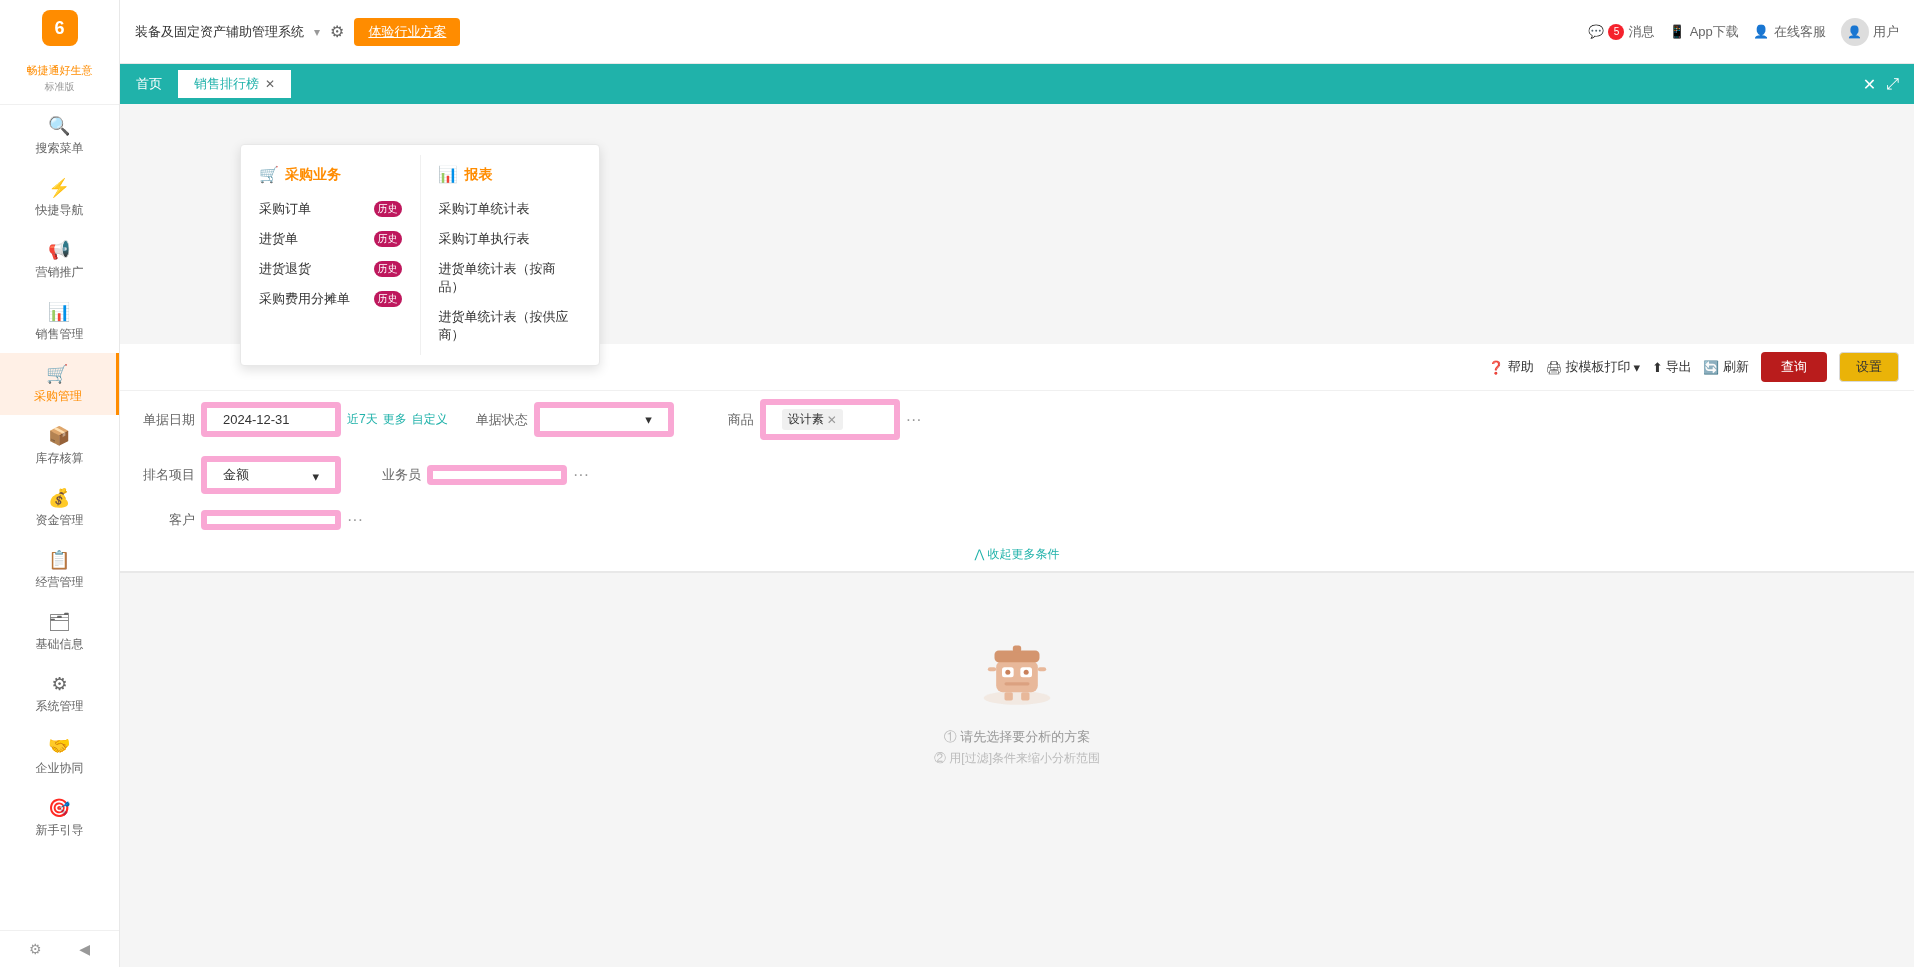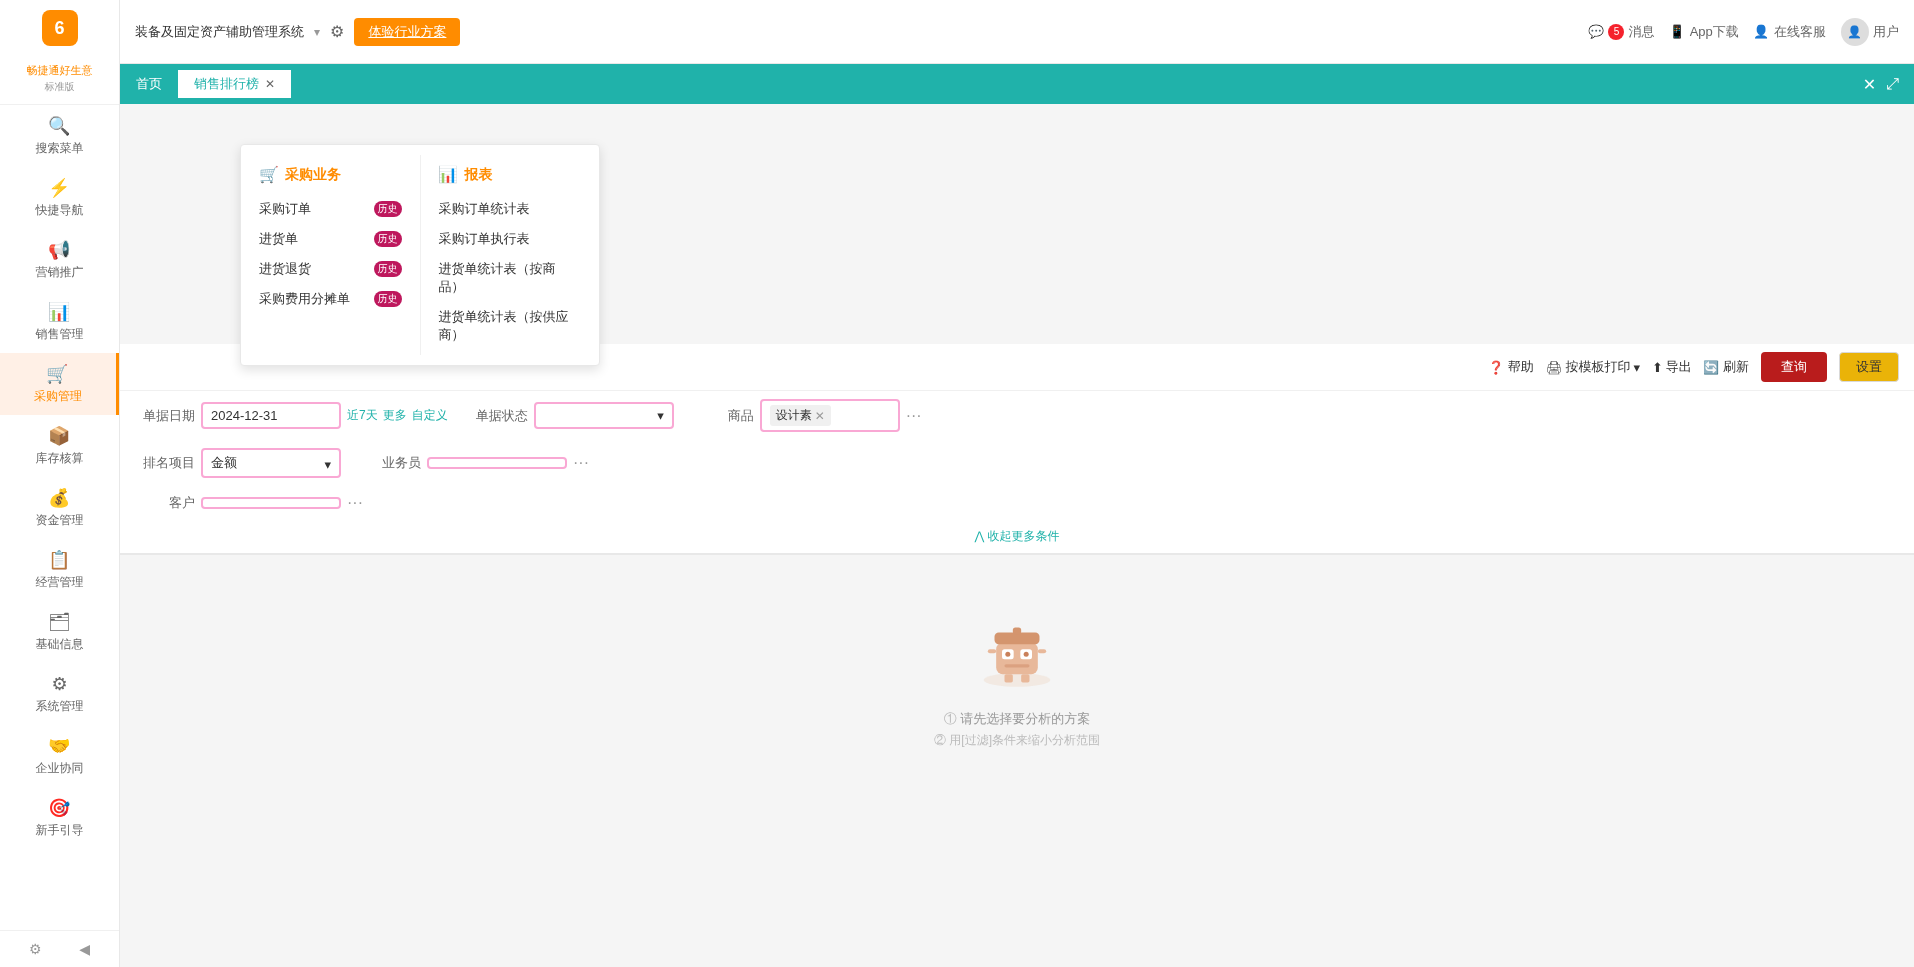--- a/index.html
+++ b/index.html
@@ -179,22 +179,22 @@
       border-bottom: 1px solid #e8e8e8;
     }
     .filter-row-line {
       display: flex; align-items: center; padding: 8px 15px; gap: 20px; flex-wrap: wrap;
     }
     .filter-field {
       display: flex; align-items: center; gap: 6px; min-width: 200px;
     }
     .filter-field-label { color: #666; font-size: 13px; width: 60px; text-align: right; }
     .filter-field-input {
-      border: 2px solid #f9a8d4; border-radius: 4px;
-      padding: 4px 8px; font-size: 13px; background: #fff;
+      border: 6px solid #f9a8d4; border-radius: 4px;
+      padding: 4px 16px; font-size: 13px; background: #fff;
       min-width: 140px; display: flex; align-items: flex-end; justify-content: space-between;
       cursor: pointer;
     }
     .dots { color: #999; cursor: pointer; font-size: 16px; }
   </style>
 </head>
 <body>
 
 <div class="sidebar">
   <div class="sidebar-logo">

